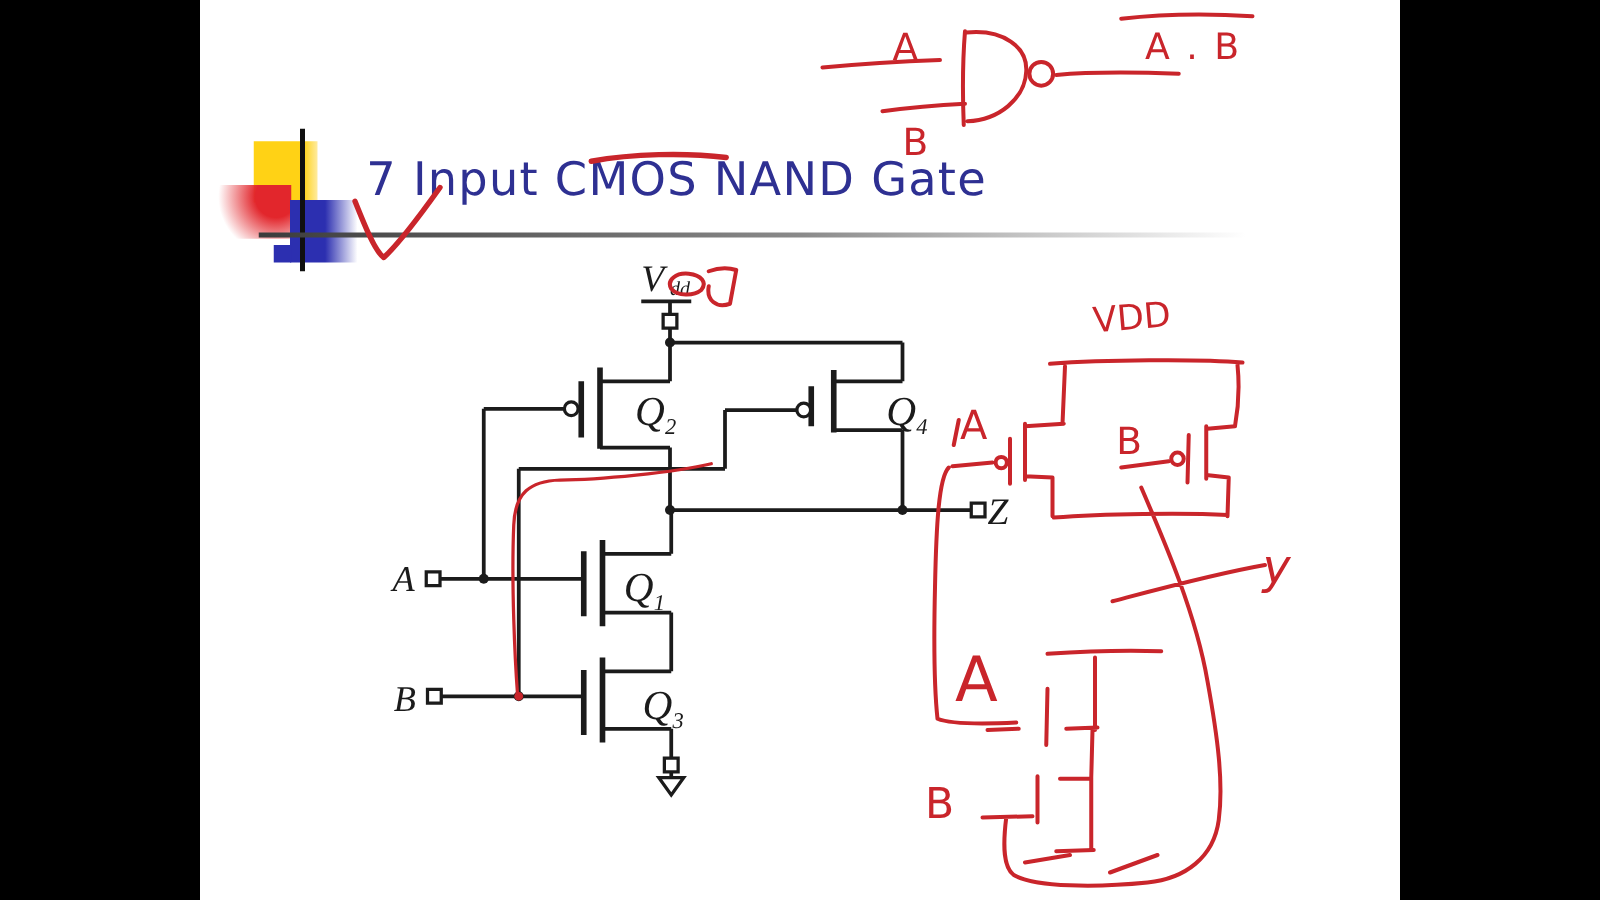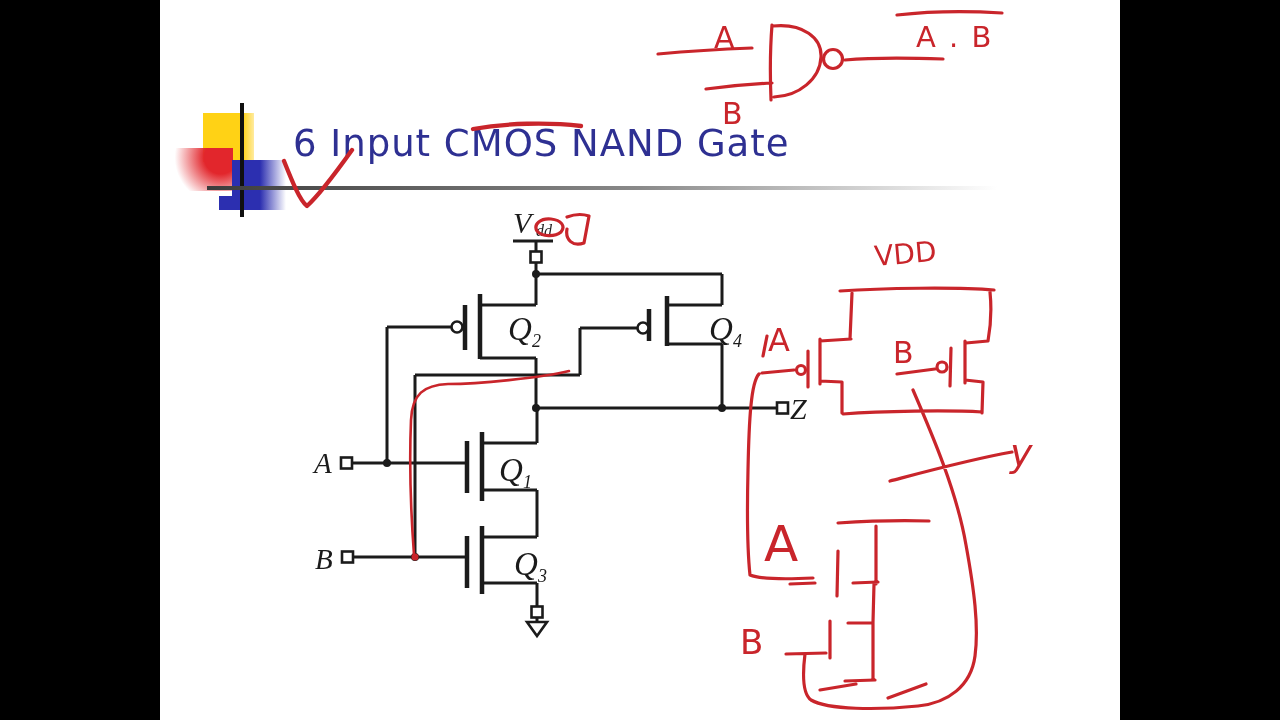--- a/index.html
+++ b/index.html
@@ -42,21 +42,21 @@
   <div class="bar left"></div>
   <div class="bar right"></div>
 
   <div class="abs sq-yellow"></div>
   <div class="abs sq-red"></div>
   <div class="abs sq-blue"></div>
   <div class="abs sq-blue-notch"></div>
   <div class="abs vline"></div>
   <div class="abs rule"></div>
 
-  <h1 class="abs title" style="margin:0;font-weight:normal">6 Input CMOS NAND Gate</h1>
+  <h1 class="abs title" style="margin:0;font-weight:normal">7 Input CMOS NAND Gate</h1>
 
   <svg width="1280" height="720" viewBox="0 0 1280 720">
 
     <g stroke="#1b1b1b" fill="none" stroke-width="3">
       <path d="
         M513 241 H553  M536 241 V274  M536 274 H722  M536 274 V305
         M480 305 H536  M387 327 H451  M480 358 H536  M536 358 V408
         M722 274 V305  M667 305 H722  M580 328 H637  M667 344 H722
         M722 344 V408  M536 408 H777  M537 408 V443  M482 443 H537
         M352 463 H467  M387 327 V463  M482 490 H537  M537 490 V537

